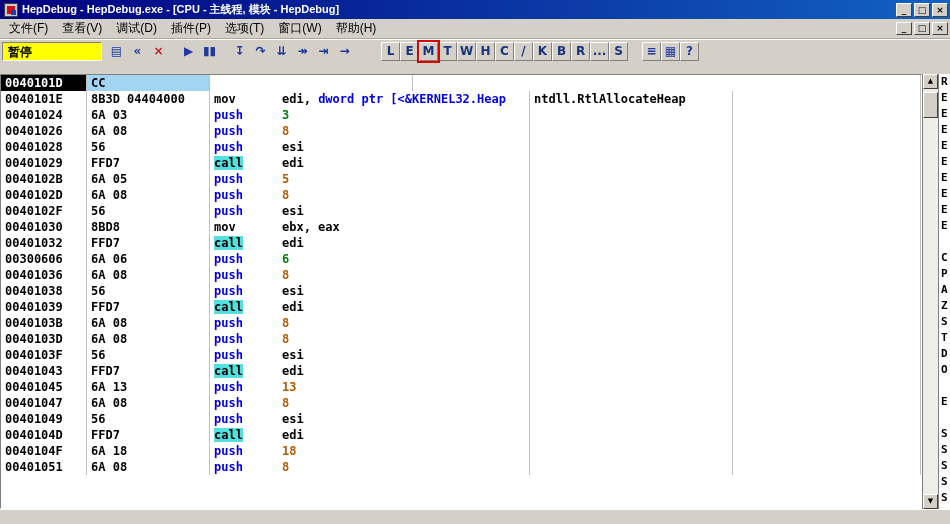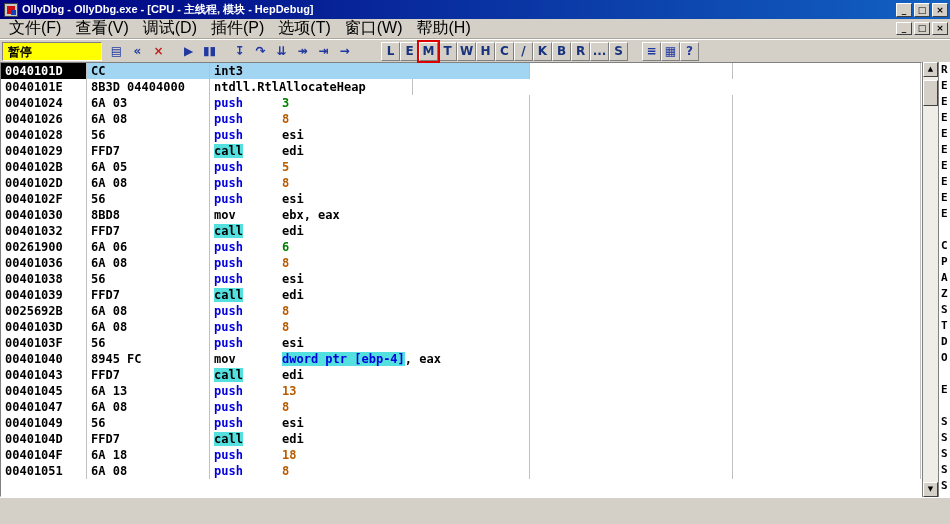--- a/index.html
+++ b/index.html
@@ -9,37 +9,37 @@
   
   .titlebar{height:19px;background:linear-gradient(90deg,#000080,#1262c2);display:flex;align-items:center;padding:1px 2px;color:#fff;}
   .app-icon{width:14px;height:14px;margin:0 4px 0 2px;background:#c8c8c8;border:1px solid #404040;position:relative;flex:none;}
   .app-icon::before{content:"";position:absolute;left:2px;top:2px;width:8px;height:8px;background:#cc1010;}
   .app-icon::after{content:"";position:absolute;right:1px;bottom:1px;width:5px;height:5px;background:#1040c0;}
   .title-text{flex:1;font-size:11px;font-weight:bold;white-space:nowrap;overflow:hidden;}
   .win-btn{width:16px;height:14px;margin-left:2px;background:#d4d0c8;border:1px solid;border-color:#ffffff #404040 #404040 #ffffff;color:#000;font-size:9px;line-height:12px;text-align:center;font-weight:bold;flex:none;font-family:"DejaVu Sans",sans-serif;}
 
   
   .menubar{height:20px;background:#d4d0c8;display:flex;align-items:center;padding:0 2px;border-bottom:1px solid #aca899;}
-  .menu-item{font-size:16px;color:#000;padding:2px 7px;white-space:nowrap;}
+  .menu-item{font-size:12px;color:#000;padding:2px 7px;white-space:nowrap;}
   .menu-spacer{flex:1;}
   .mdi-btn{width:16px;height:13px;margin-left:2px;background:#d4d0c8;border:1px solid;border-color:#ffffff #404040 #404040 #ffffff;color:#000;font-size:9px;line-height:11px;text-align:center;font-weight:bold;flex:none;font-family:"DejaVu Sans",sans-serif;}
 
   
   .toolbar-row{height:23px;display:flex;align-items:center;background:#d4d0c8;border-top:1px solid #ffffff;padding:0 2px;}
   .status-box{width:100px;height:19px;background:var(--status-bg,#ffff00);border:1px solid;border-color:#808080 #ffffff #ffffff #808080;font-size:12px;font-weight:bold;color:#000;padding:1px 5px;margin-right:4px;flex:none;white-space:nowrap;overflow:hidden;}
   .tool-btn{width:21px;height:19px;display:flex;align-items:center;justify-content:center;flex:none;cursor:default;}
   .tool-btn.gap{margin-left:9px;}
   .tool-btn .ticon{font-family:"DejaVu Sans",sans-serif;font-size:12px;font-weight:bold;line-height:1;}
   .letter-group{display:flex;margin-left:26px;}
   .letter-btn{width:19px;height:19px;flex:none;background:#d4d0c8;border:1px solid;border-color:#ffffff #808080 #808080 #ffffff;color:#17337d;font-size:12px;font-weight:bold;text-align:center;line-height:17px;font-family:"DejaVu Sans",sans-serif;position:relative;}
   .letter-btn.hl-red{outline:2px solid var(--annot-red,#dd0000);z-index:5;}
   .right-group{display:flex;margin-left:14px;}
 
   
-  .main{height:435px;display:flex;background:#d4d0c8;}
+  .main{height:435px;display:flex;background:#d4d0c8;margin-top:12px;}
   .disasm{width:922px;height:435px;background:#ffffff;border:1px solid;border-color:#808080 #ffffff #ffffff #808080;overflow:hidden;font-family:"DejaVu Sans Mono","Liberation Mono",monospace;font-size:12px;font-weight:bold;}
   .drow{height:16px;display:flex;white-space:pre;line-height:16px;}
   .c-addr{width:86px;padding-left:4px;border-right:1px solid #c0c0c0;overflow:hidden;flex:none;color:#000;}
   .c-bytes{width:123px;padding-left:4px;border-right:1px solid #c0c0c0;overflow:hidden;flex:none;color:#000;}
   .c-dis{width:320px;padding-left:4px;border-right:1px solid #c0c0c0;overflow:hidden;flex:none;}
   .c-com{width:203px;padding-left:4px;border-right:1px solid #c0c0c0;overflow:hidden;flex:none;color:#000;}
   .c-extra{flex:1;border-right:1px solid #c0c0c0;}
   .drow.sel .c-addr{background:#000000;color:#ffffff;}
   .drow.sel .c-bytes,.drow.sel .c-dis{background:var(--sel-bg,#a2d5f2);}
   .mn{display:inline-block;width:68px;}
@@ -60,21 +60,21 @@
   .sl-row{height:16px;line-height:16px;padding-left:2px;white-space:pre;}
 
   
   .bottom{height:27px;background:#d4d0c8;border-top:1px solid #ffffff;}
 </style>
 </head>
 <body>
 
 <div class="titlebar">
   <div class="app-icon"></div>
-  <div class="title-text">OllyDbg - OllyDbg.exe - [CPU - 主线程, 模块 - HepDebug]</div>
+  <div class="title-text">HepDebug - HepDebug.exe - [CPU - 主线程, 模块 - HepDebug]</div>
   <div class="win-btn">_</div>
   <div class="win-btn">□</div>
   <div class="win-btn">×</div>
 </div>
 
 <div class="menubar">
   <div style="display:flex">
       <div class="menu-item">文件(F)</div>
       <div class="menu-item">查看(V)</div>
       <div class="menu-item">调试(D)</div>
@@ -143,39 +143,38 @@
     </div>
   <div class="right-group">
       <div class="letter-btn" style="color: rgb(32, 56, 160);">≡</div>
       <div class="letter-btn" style="color: rgb(32, 56, 160);">▦</div>
       <div class="letter-btn" style="color: rgb(32, 56, 160);">?</div>
     </div>
 </div>
 
 <div class="main">
   <div class="disasm">
-      <div class="drow sel"><span class="c-addr">0040101D</span><span class="c-bytes">CC</span><span class="c-dis"><span class="mn"><span class="tk-k">int3</span></span></span><span class="c-com"></span><span class="c-extra"></span></div>
-      <div class="drow"><span class="c-addr">0040101E</span><span class="c-bytes">8B3D 04404000</span><span class="c-com">ntdll.RtlAllocateHeap</span><span class="c-extra"></span></div>
+      <div class="drow sel"><span class="c-addr">0040101D</span><span class="c-bytes">CC</span><span class="c-com"></span><span class="c-extra"></span></div>
+      <div class="drow"><span class="c-addr">0040101E</span><span class="c-bytes">8B3D 04404000</span><span class="c-dis"><span class="mn"><span class="tk-k">mov</span></span><span class="tk-k">edi, </span><span class="tk-b">dword ptr [&lt;&amp;KERNEL32.Heap</span></span><span class="c-com">ntdll.RtlAllocateHeap</span><span class="c-extra"></span></div>
       <div class="drow"><span class="c-addr">00401024</span><span class="c-bytes">6A 03</span><span class="c-dis"><span class="mn"><span class="tk-b">push</span></span><span class="tk-g">3</span></span><span class="c-com"></span><span class="c-extra"></span></div>
       <div class="drow"><span class="c-addr">00401026</span><span class="c-bytes">6A 08</span><span class="c-dis"><span class="mn"><span class="tk-b">push</span></span><span class="tk-o">8</span></span><span class="c-com"></span><span class="c-extra"></span></div>
       <div class="drow"><span class="c-addr">00401028</span><span class="c-bytes">56</span><span class="c-dis"><span class="mn"><span class="tk-b">push</span></span><span class="tk-k">esi</span></span><span class="c-com"></span><span class="c-extra"></span></div>
       <div class="drow"><span class="c-addr">00401029</span><span class="c-bytes">FFD7</span><span class="c-dis"><span class="mn"><span class="tk-k hl">call</span></span><span class="tk-k">edi</span></span><span class="c-com"></span><span class="c-extra"></span></div>
       <div class="drow"><span class="c-addr">0040102B</span><span class="c-bytes">6A 05</span><span class="c-dis"><span class="mn"><span class="tk-b">push</span></span><span class="tk-o">5</span></span><span class="c-com"></span><span class="c-extra"></span></div>
       <div class="drow"><span class="c-addr">0040102D</span><span class="c-bytes">6A 08</span><span class="c-dis"><span class="mn"><span class="tk-b">push</span></span><span class="tk-o">8</span></span><span class="c-com"></span><span class="c-extra"></span></div>
       <div class="drow"><span class="c-addr">0040102F</span><span class="c-bytes">56</span><span class="c-dis"><span class="mn"><span class="tk-b">push</span></span><span class="tk-k">esi</span></span><span class="c-com"></span><span class="c-extra"></span></div>
       <div class="drow"><span class="c-addr">00401030</span><span class="c-bytes">8BD8</span><span class="c-dis"><span class="mn"><span class="tk-k">mov</span></span><span class="tk-k">ebx, eax</span></span><span class="c-com"></span><span class="c-extra"></span></div>
       <div class="drow"><span class="c-addr">00401032</span><span class="c-bytes">FFD7</span><span class="c-dis"><span class="mn"><span class="tk-k hl">call</span></span><span class="tk-k">edi</span></span><span class="c-com"></span><span class="c-extra"></span></div>
-      <div class="drow"><span class="c-addr">00261900</span><span class="c-bytes">6A 06</span><span class="c-dis"><span class="mn"><span class="tk-b">push</span></span><span class="tk-g">6</span></span><span class="c-com"></span><span class="c-extra"></span></div>
+      <div class="drow"><span class="c-addr">00300606</span><span class="c-bytes">6A 06</span><span class="c-dis"><span class="mn"><span class="tk-b">push</span></span><span class="tk-g">6</span></span><span class="c-com"></span><span class="c-extra"></span></div>
       <div class="drow"><span class="c-addr">00401036</span><span class="c-bytes">6A 08</span><span class="c-dis"><span class="mn"><span class="tk-b">push</span></span><span class="tk-o">8</span></span><span class="c-com"></span><span class="c-extra"></span></div>
       <div class="drow"><span class="c-addr">00401038</span><span class="c-bytes">56</span><span class="c-dis"><span class="mn"><span class="tk-b">push</span></span><span class="tk-k">esi</span></span><span class="c-com"></span><span class="c-extra"></span></div>
       <div class="drow"><span class="c-addr">00401039</span><span class="c-bytes">FFD7</span><span class="c-dis"><span class="mn"><span class="tk-k hl">call</span></span><span class="tk-k">edi</span></span><span class="c-com"></span><span class="c-extra"></span></div>
-      <div class="drow"><span class="c-addr">0025692B</span><span class="c-bytes">6A 08</span><span class="c-dis"><span class="mn"><span class="tk-b">push</span></span><span class="tk-o">8</span></span><span class="c-com"></span><span class="c-extra"></span></div>
+      <div class="drow"><span class="c-addr">0040103B</span><span class="c-bytes">6A 08</span><span class="c-dis"><span class="mn"><span class="tk-b">push</span></span><span class="tk-o">8</span></span><span class="c-com"></span><span class="c-extra"></span></div>
       <div class="drow"><span class="c-addr">0040103D</span><span class="c-bytes">6A 08</span><span class="c-dis"><span class="mn"><span class="tk-b">push</span></span><span class="tk-o">8</span></span><span class="c-com"></span><span class="c-extra"></span></div>
       <div class="drow"><span class="c-addr">0040103F</span><span class="c-bytes">56</span><span class="c-dis"><span class="mn"><span class="tk-b">push</span></span><span class="tk-k">esi</span></span><span class="c-com"></span><span class="c-extra"></span></div>
-      <div class="drow"><span class="c-addr">00401040</span><span class="c-bytes">8945 FC</span><span class="c-dis"><span class="mn"><span class="tk-k">mov</span></span><span class="tk-b hl">dword ptr [ebp-4]</span><span class="tk-k">, eax</span></span><span class="c-com"></span><span class="c-extra"></span></div>
       <div class="drow"><span class="c-addr">00401043</span><span class="c-bytes">FFD7</span><span class="c-dis"><span class="mn"><span class="tk-k hl">call</span></span><span class="tk-k">edi</span></span><span class="c-com"></span><span class="c-extra"></span></div>
       <div class="drow"><span class="c-addr">00401045</span><span class="c-bytes">6A 13</span><span class="c-dis"><span class="mn"><span class="tk-b">push</span></span><span class="tk-o">13</span></span><span class="c-com"></span><span class="c-extra"></span></div>
       <div class="drow"><span class="c-addr">00401047</span><span class="c-bytes">6A 08</span><span class="c-dis"><span class="mn"><span class="tk-b">push</span></span><span class="tk-o">8</span></span><span class="c-com"></span><span class="c-extra"></span></div>
       <div class="drow"><span class="c-addr">00401049</span><span class="c-bytes">56</span><span class="c-dis"><span class="mn"><span class="tk-b">push</span></span><span class="tk-k">esi</span></span><span class="c-com"></span><span class="c-extra"></span></div>
       <div class="drow"><span class="c-addr">0040104D</span><span class="c-bytes">FFD7</span><span class="c-dis"><span class="mn"><span class="tk-k hl">call</span></span><span class="tk-k">edi</span></span><span class="c-com"></span><span class="c-extra"></span></div>
       <div class="drow"><span class="c-addr">0040104F</span><span class="c-bytes">6A 18</span><span class="c-dis"><span class="mn"><span class="tk-b">push</span></span><span class="tk-o">18</span></span><span class="c-com"></span><span class="c-extra"></span></div>
       <div class="drow"><span class="c-addr">00401051</span><span class="c-bytes">6A 08</span><span class="c-dis"><span class="mn"><span class="tk-b">push</span></span><span class="tk-o">8</span></span><span class="c-com"></span><span class="c-extra"></span></div>
     </div>
   <div class="sb">
     <div class="sb-btn">▲</div>

